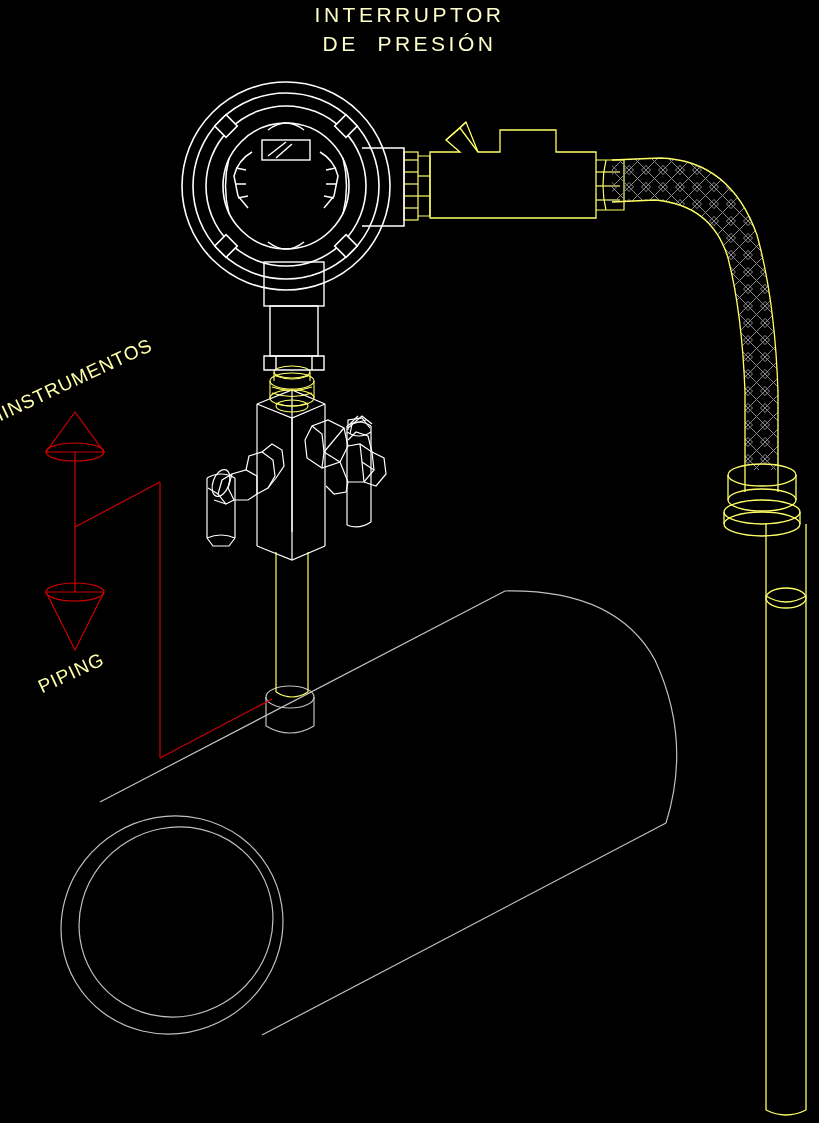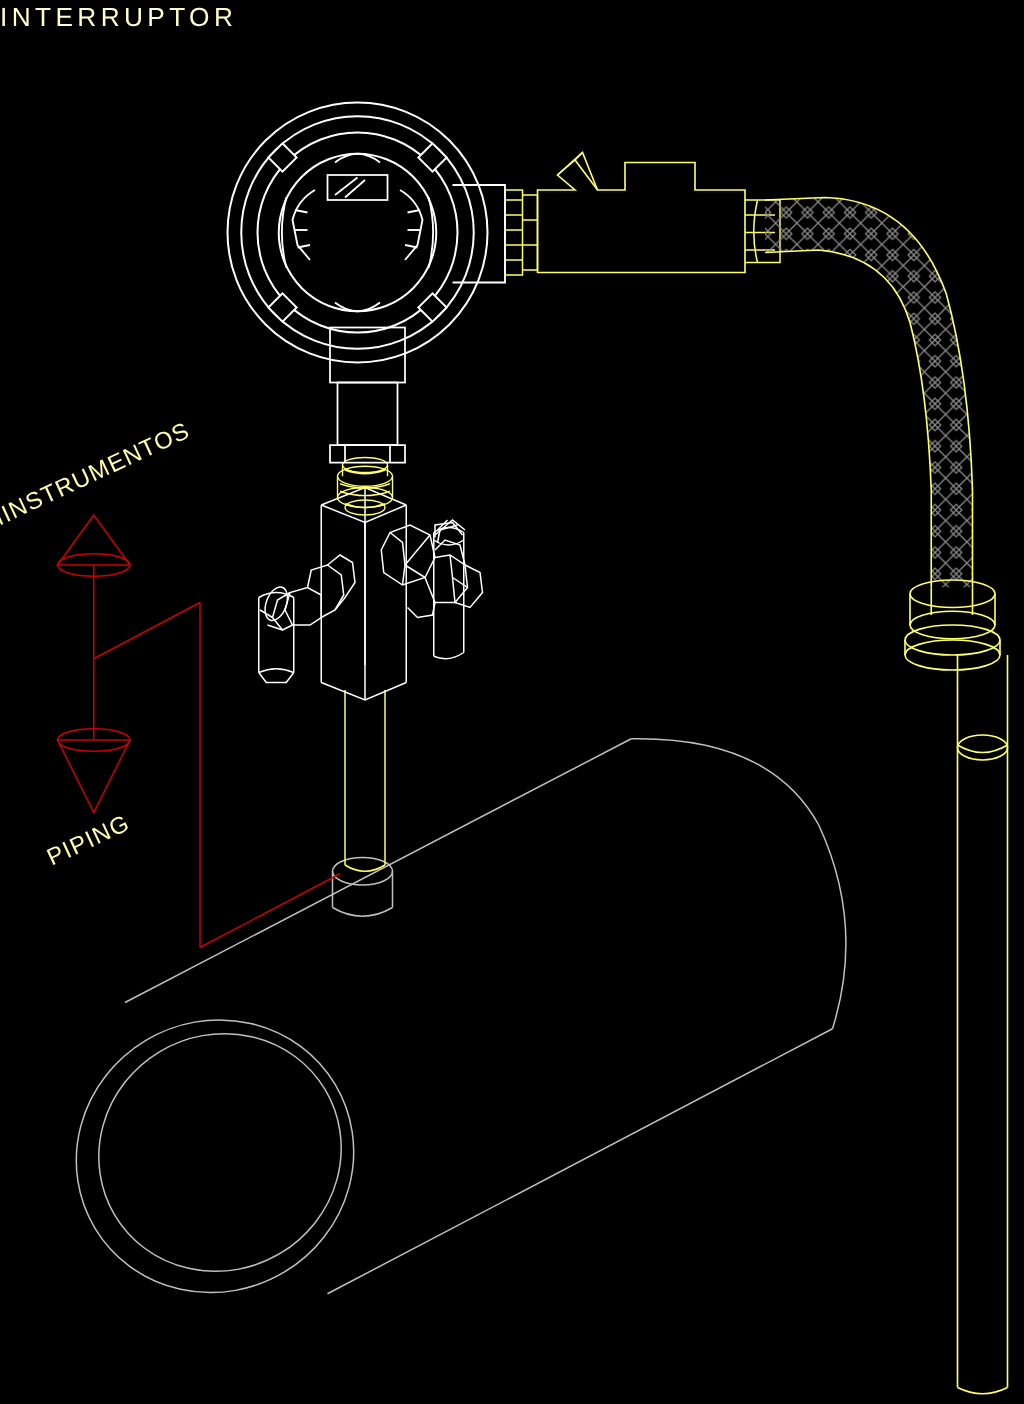--- a/index.html
+++ b/index.html
@@ -25,20 +25,21 @@
     left: 0;
     width: 819px;
     height: 1123px;
     display: block;
   }
   .title-block {
     position: absolute;
     top: 0;
     left: 0;
     width: 819px;
+    text-align: center;
     pointer-events: none;
   }
   .title-line {
     color: #ffffcc;
     font-family: "Liberation Sans", sans-serif;
     font-size: 21px;
     letter-spacing: 3.5px;
     line-height: 29px;
     white-space: pre;
   }
@@ -275,18 +276,19 @@
     </g>
     <g stroke="#cc0000" stroke-width="1.2" fill="none">
       <path d="M 75 527 L 160 482"></path>
       <path d="M 160 482 L 160 758"></path>
       <path d="M 160 758 L 272 699"></path>
     </g>
   </svg>
 
   <div class="title-block">
     <div class="title-line">INTERRUPTOR</div>
+    <div class="title-line">DE  PRESIÓN</div>
   </div>
 
   <div class="rot-label" id="label-instrumentos">IINSTRUMENTOS</div>
   <div class="rot-label" id="label-piping">PIPING</div>
 
 </div>
 
 </body></html>

